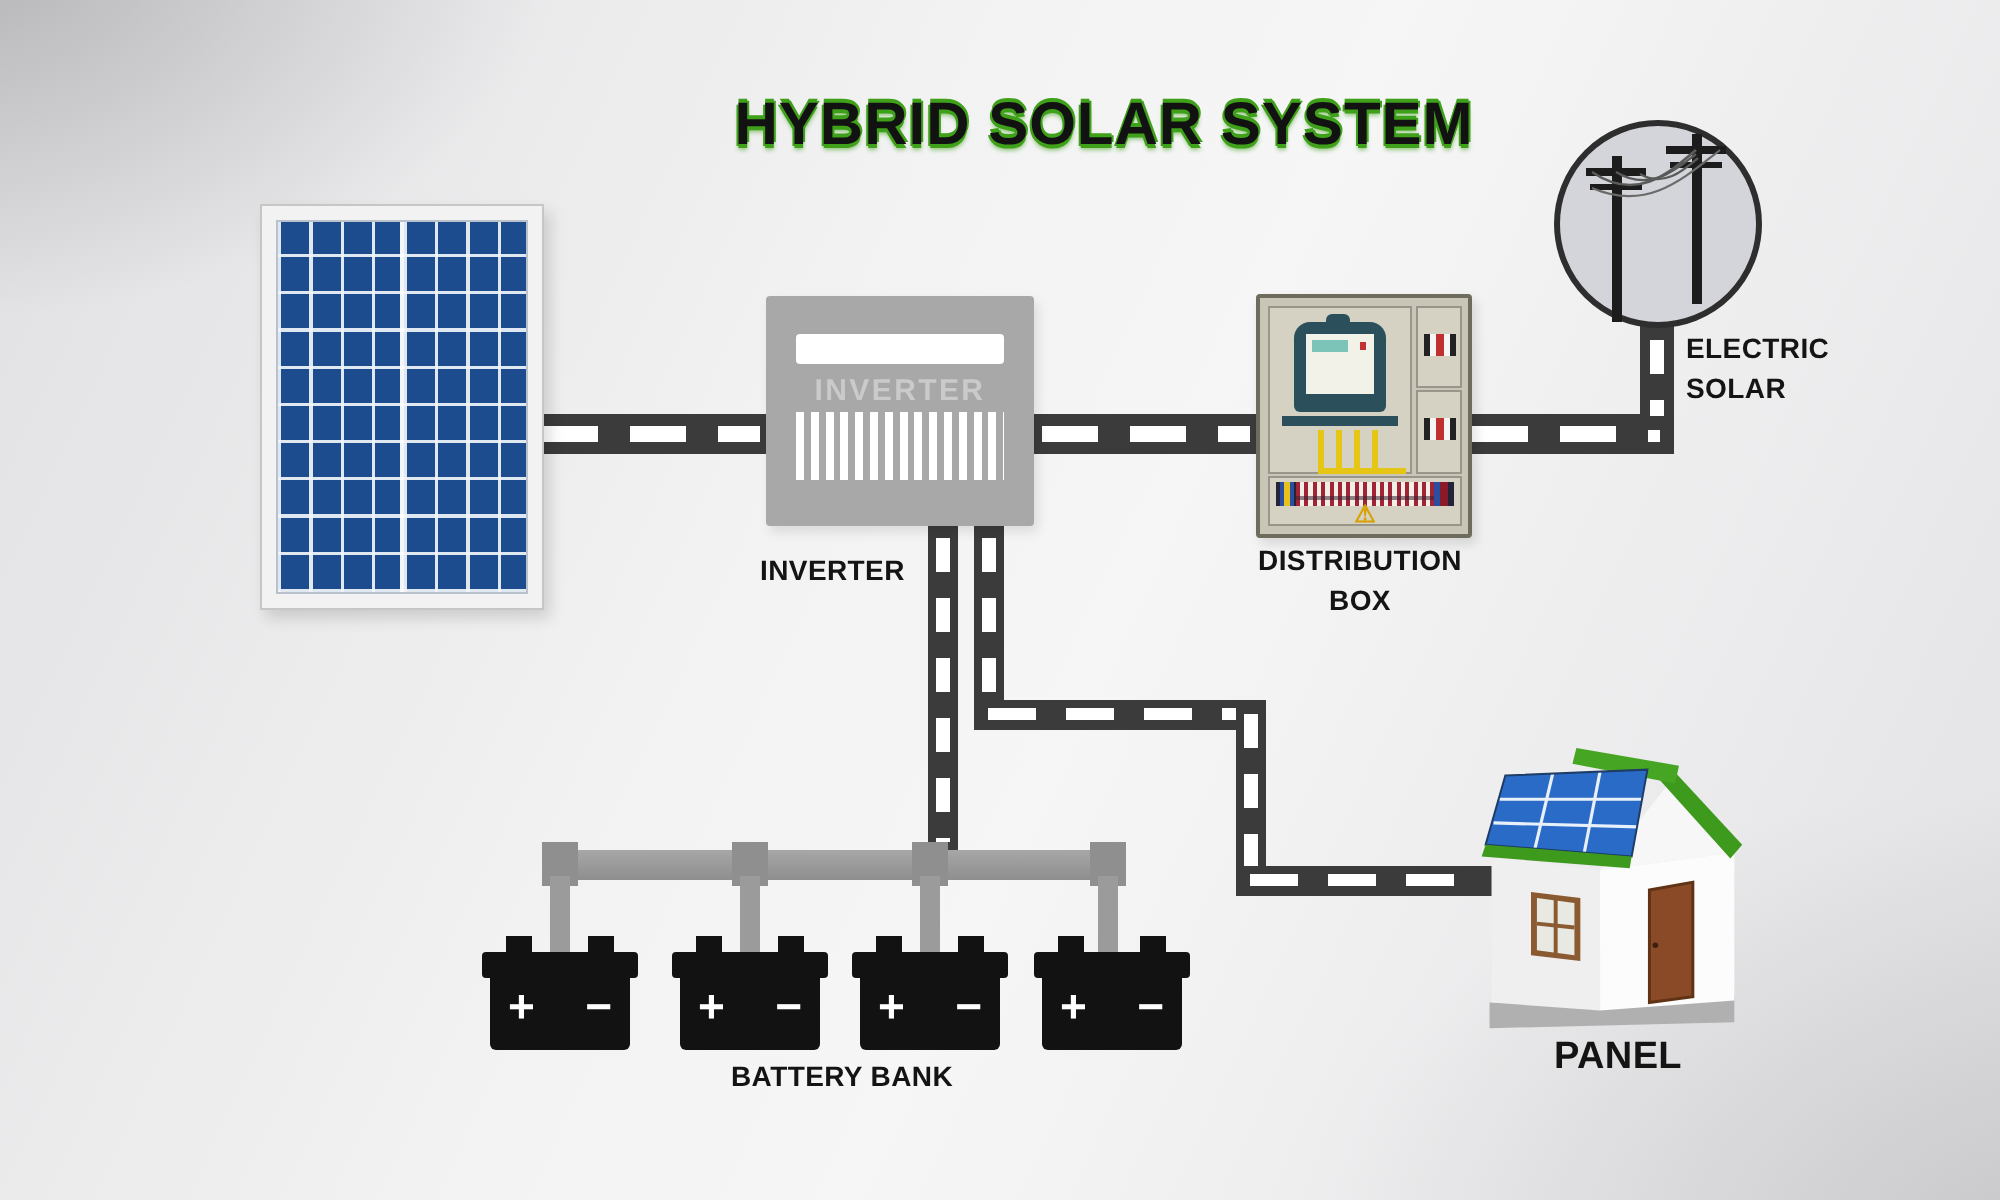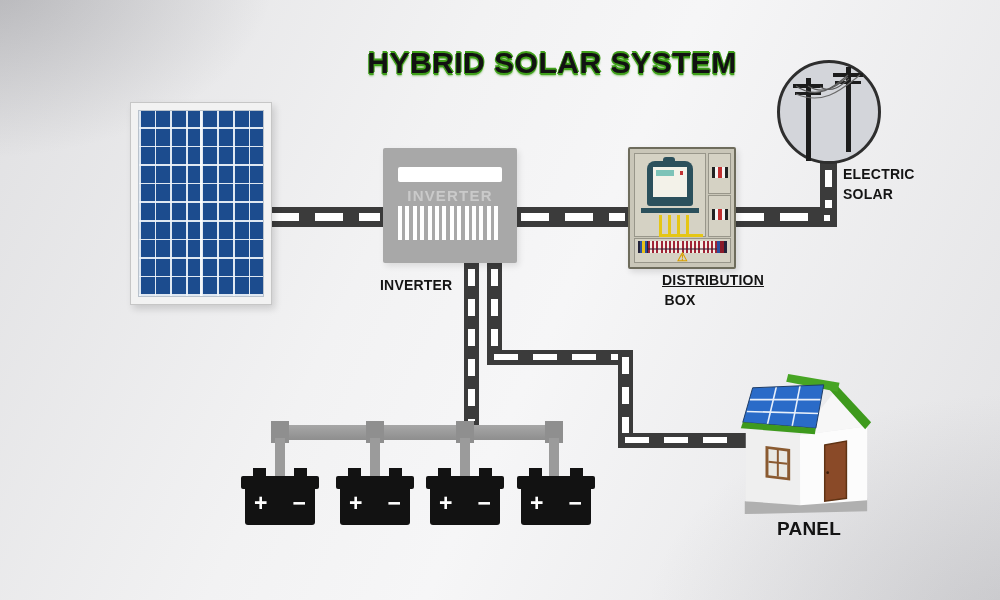--- a/index.html
+++ b/index.html
@@ -144,21 +144,21 @@
     </div>
     <div class="dpanel dp-bot">
       <div class="bk-row">
         <div class="bk-cap-l"></div>
         <div class="bk-mid"></div>
         <div class="bk-cap-r"></div>
       </div>
       <div class="warn">⚠</div>
     </div>
   </div>
-  <div class="lbl center" style="left:713px; top:272px;text-decoration:underline;">DISTRIBUTION</div>
+  <div class="lbl center" style="left:680px; top:272px;">DISTRIBUTION</div>
   <div class="lbl center" style="left:680px; top:292px;">BOX</div>
 
   <div class="abs grid-circle">
     <svg width="98" height="98" viewBox="0 0 98 98">
       <rect x="26" y="15" width="5" height="83" fill="#1c1c1c"></rect>
       <rect x="13" y="21" width="30" height="4" fill="#1c1c1c"></rect>
       <rect x="15" y="29" width="26" height="3" fill="#1c1c1c"></rect>
       <rect x="66" y="4" width="5" height="85" fill="#1c1c1c"></rect>
       <rect x="53" y="10" width="30" height="4" fill="#1c1c1c"></rect>
       <rect x="55" y="18" width="26" height="3" fill="#1c1c1c"></rect>
@@ -210,20 +210,21 @@
   </div>
   <div class="battery" style="left:519px;">
     <div class="bat-term t1"></div>
     <div class="bat-term t2"></div>
     <div class="bat-lid"></div>
     <div class="bat-body">
       <span class="bat-plus">+</span>
       <span class="bat-minus">−</span>
     </div>
   </div>
+  <div class="lbl center" style="left:421px; top:530px;">BATTERY BANK</div>
 
   <div class="abs house">
     <svg width="150" height="150" viewBox="0 0 150 152">
       <polygon points="16,131 140,128 140,141 16,144" fill="#b0b0b0"></polygon>
       <polygon points="17,57 72,64 72,135 17,131" fill="#efefef"></polygon>
       <polygon points="72,64 140,55 140,130 72,135" fill="#fcfcfc"></polygon>
       <polygon points="110,16 140,55 72,64" fill="#f7f7f7"></polygon>
       <polygon points="106,10 144,51 138,58 102,18" fill="#3e9a1d"></polygon>
       <polygon points="60,2 112,11 110,20 58,10" fill="#47a524"></polygon>
       <polygon points="24,16 96,13 88,57 14,51" fill="#2a6bc8"></polygon>

